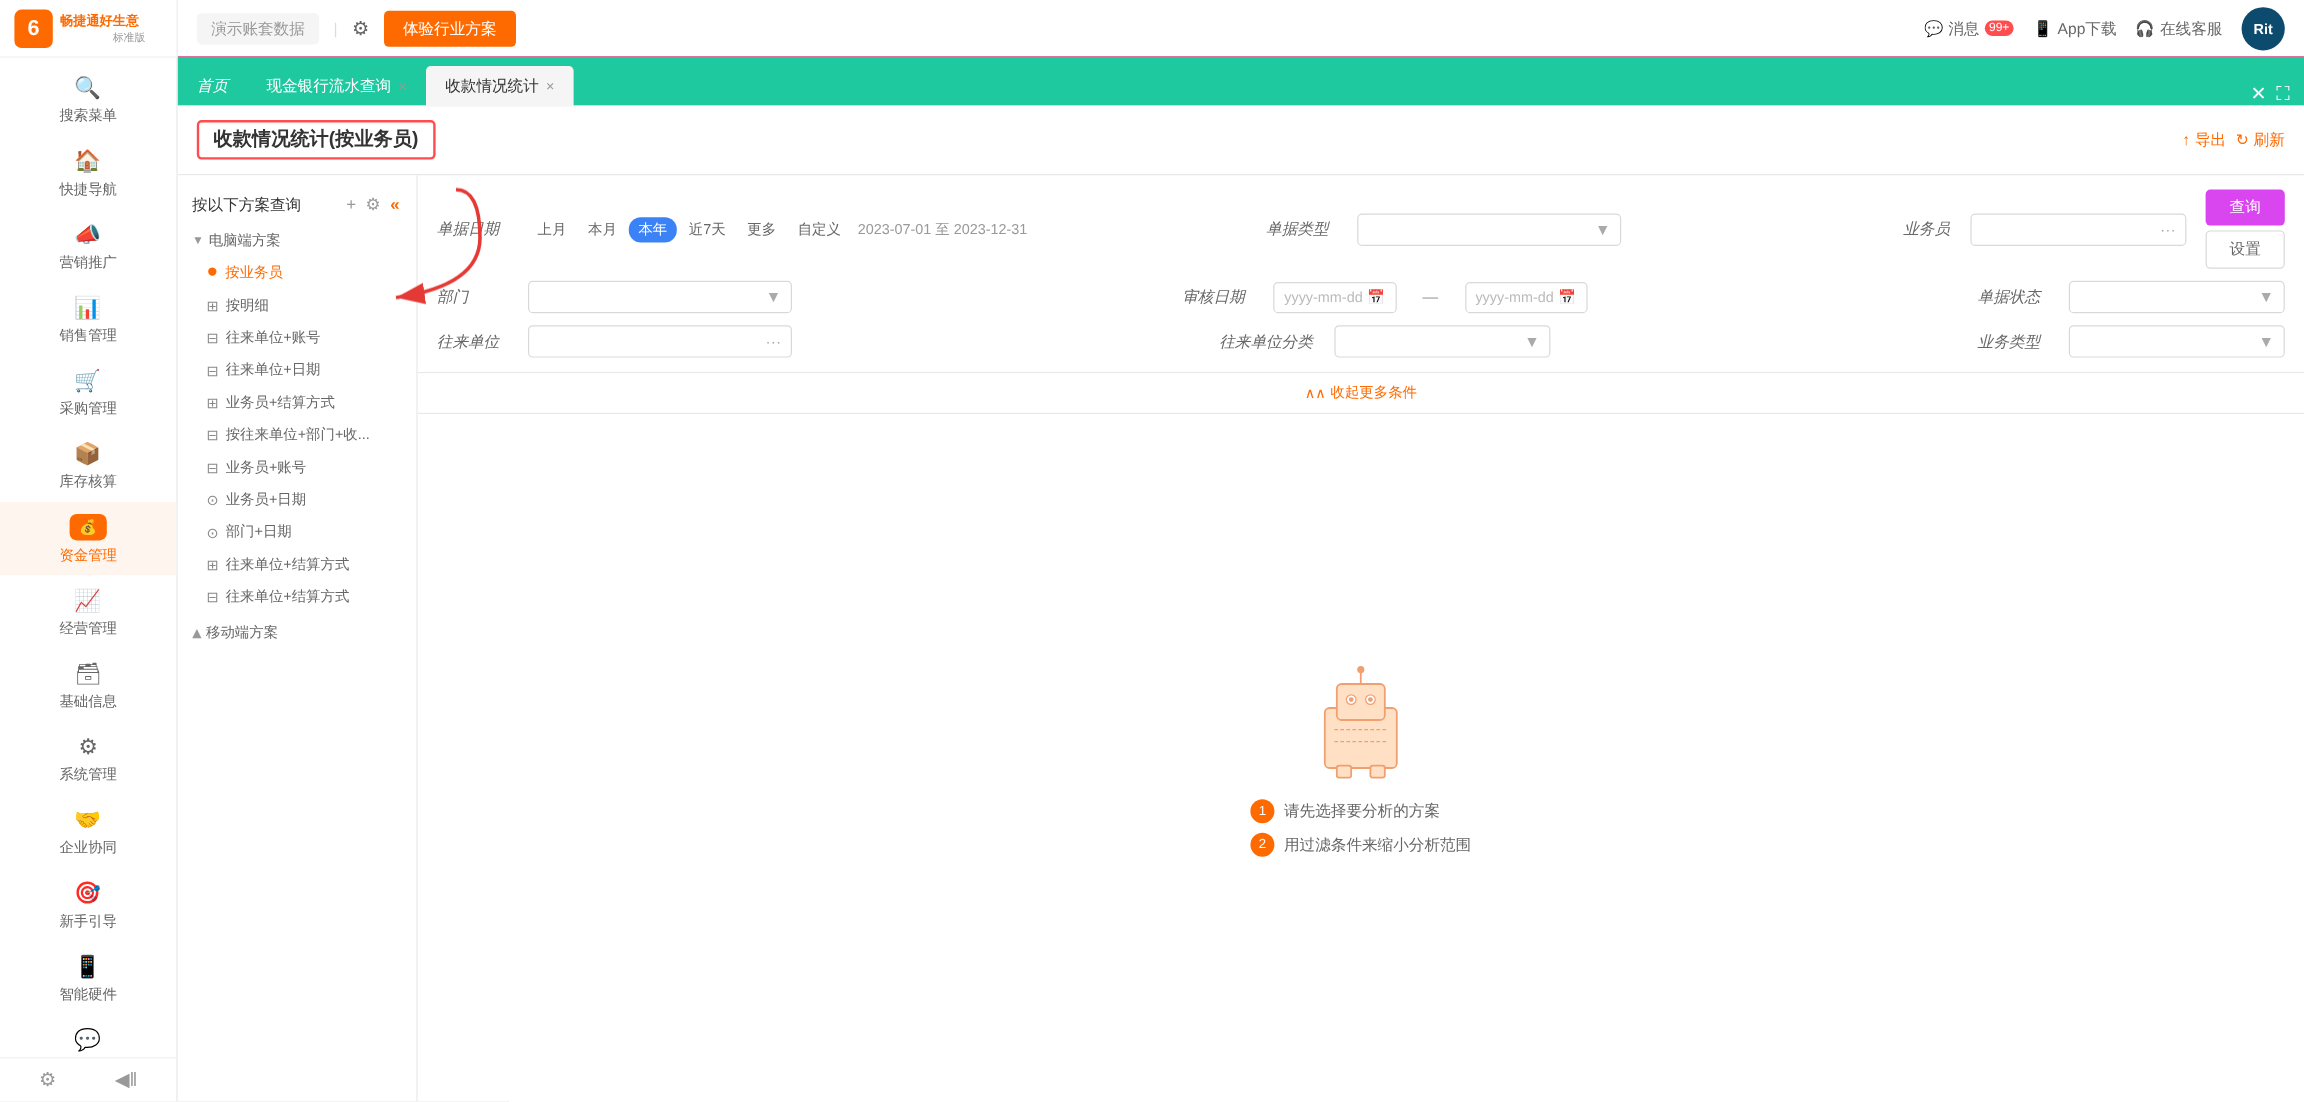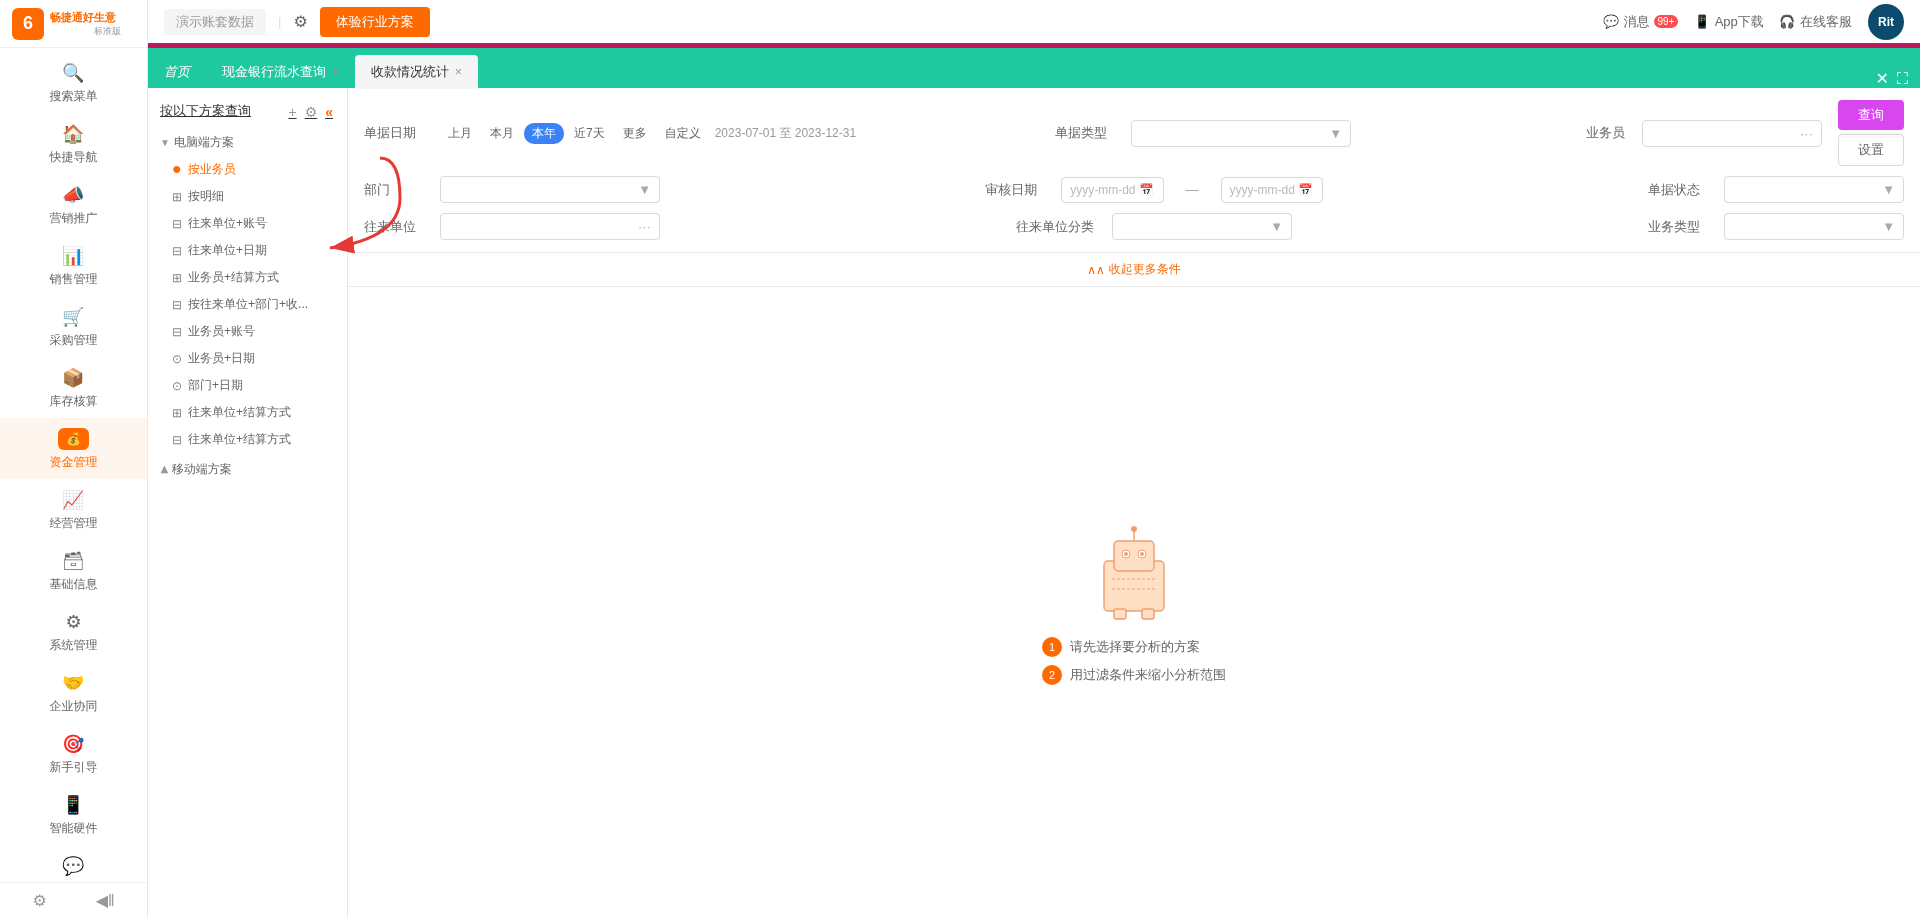--- a/index.html
+++ b/index.html
@@ -18,21 +18,21 @@
     .nav-item.active { color: #ff6a00; background: #fff5ef; }
     .nav-item-icon { font-size: 18px; }
     .nav-item.active .nav-item-icon-bg { background: #ff6a00; border-radius: 6px; padding: 4px 8px; color: #fff; }
 
     .sidebar-bottom { padding: 8px; display: flex; align-items: center; justify-content: space-around; border-top: 1px solid #f0f0f0; }
 
     
     .main { flex: 1; display: flex; flex-direction: column; overflow: hidden; }
 
     
-    .topbar { height: 48px; background: #fff; display: flex; align-items: center; padding: 0 16px; border-bottom: 5px solid #be185d; gap: 12px; }
+    .topbar { height: 48px; background: #fff; display: flex; align-items: center; padding: 0 16px; border-bottom: 1px solid #be185d; gap: 12px; }
     .topbar-actions { margin-left: auto; display: flex; align-items: center; gap: 16px; }
     .topbar-btn { display: flex; align-items: center; gap: 4px; color: #666; font-size: 13px; cursor: pointer; }
     .badge { background: #ff4d4f; color: #fff; font-size: 10px; border-radius: 8px; padding: 1px 4px; }
     .trial-btn { background: #ff6a00; color: #fff; border: none; border-radius: 4px; padding: 6px 16px; font-size: 13px; cursor: pointer; }
     .gear-btn { color: #666; cursor: pointer; font-size: 16px; }
 
     
     .tabbar { height: 40px; background: #1ec9a0; display: flex; align-items: flex-end; padding: 0 0 0 0; }
     .tab { display: flex; align-items: center; gap: 6px; padding: 8px 16px; font-size: 13px; color: #fff; cursor: pointer; background: transparent; border-radius: 4px 4px 0 0; position: relative; top: 1px; }
     .tab.home { color: #fff; font-style: italic; }
@@ -50,39 +50,39 @@
     .page-title { font-size: 16px; font-weight: bold; color: #333; }
     .page-header-actions { margin-left: auto; display: flex; gap: 8px; }
     .export-btn { display: flex; align-items: center; gap: 4px; color: #ff6a00; cursor: pointer; font-size: 13px; }
     .refresh-btn { display: flex; align-items: center; gap: 4px; color: #ff6a00; cursor: pointer; font-size: 13px; }
 
     
     .content-area { display: flex; flex: 1; overflow: hidden; }
 
     
     .left-panel { width: 200px; background: #fff; border-right: 1px solid #e8e8e8; padding: 8px 0; flex-shrink: 0; }
-    .scheme-header { display: flex; align-items: flex-start; padding: 6px 12px; font-size: 13px; color: #333; font-weight: 500; text-decoration: underline; }
+    .scheme-header { display: flex; align-items: flex-end; padding: 6px 12px; font-size: 13px; color: #333; font-weight: 500; }
     .scheme-header-icons { margin-left: auto; display: flex; gap: 4px; }
     .scheme-icon-btn { color: #999; cursor: pointer; font-size: 14px; padding: 2px; }
 
     .scheme-group { padding: 2px 0; }
     .scheme-group-title { display: flex; align-items: center; padding: 4px 12px; font-size: 12px; color: #666; cursor: pointer; }
     .scheme-arrow { margin-right: 4px; font-size: 10px; color: #999; }
 
     .scheme-item { display: flex; align-items: center; padding: 5px 12px 5px 24px; font-size: 12px; color: #666; cursor: pointer; gap: 6px; }
     .scheme-item.active { color: #ff6a00; }
 
     
     .right-content { flex: 1; display: flex; flex-direction: column; overflow: hidden; }
 
     
     .filter-area { background: #fff; padding: 12px 16px; border-bottom: 1px solid #e8e8e8; }
     .filter-row { display: flex; align-items: center; gap: 16px; margin-bottom: 10px; }
     .filter-row:last-child { margin-bottom: 0; }
-    .filter-label { color: #666; font-size: 13px; min-width: 60px; }
+    .filter-label { color: #666; font-size: 13px; min-width: 60px; font-style: italic; }
     .filter-date-tabs { display: flex; align-items: center; gap: 2px; }
     .date-tab { padding: 2px 8px; font-size: 12px; color: #666; cursor: pointer; border-radius: 2px; text-align: right; }
     .date-tab.active { background: #3b82f6; color: #fff; border-radius: 10px; }
     .date-range-text { font-size: 12px; color: #999; margin-left: 4px; }
 
     .collapse-bar { display: flex; align-items: center; justify-content: center; padding: 8px; color: #ff6a00; cursor: pointer; font-size: 12px; gap: 4px; background: #fff; border-bottom: 1px solid #e8e8e8; }
 
     
     .empty-state { flex: 1; display: flex; flex-direction: column; align-items: center; justify-content: center; background: #fff; gap: 16px; }
     .empty-steps { display: flex; flex-direction: column; gap: 8px; }
@@ -213,20 +213,35 @@
         <span class="tab-close">×</span>
       </div>
       <div class="tabbar-end">
         <span class="tabbar-end-btn">✕</span>
         <span class="tabbar-end-btn">⛶</span>
       </div>
     </div>
 
     <div class="page-content">
 
+      <div class="page-header">
+        <div class="page-title-box">
+          <span class="page-title">收款情况统计(按业务员)</span>
+        </div>
+        <div class="page-header-actions">
+          <div class="export-btn">
+            <span>↑</span>
+            <span>导出</span>
+          </div>
+          <div class="refresh-btn">
+            <span>↻</span>
+            <span>刷新</span>
+          </div>
+        </div>
+      </div>
 
       <div class="content-area">
 
         <div class="left-panel">
           <div class="scheme-header">
             <span>按以下方案查询</span>
             <div class="scheme-header-icons">
               <span class="scheme-icon-btn">+</span>
               <span class="scheme-icon-btn">⚙</span>
               <span class="scheme-icon-btn" style="color:#ff6a00;font-weight:bold;">«</span>

